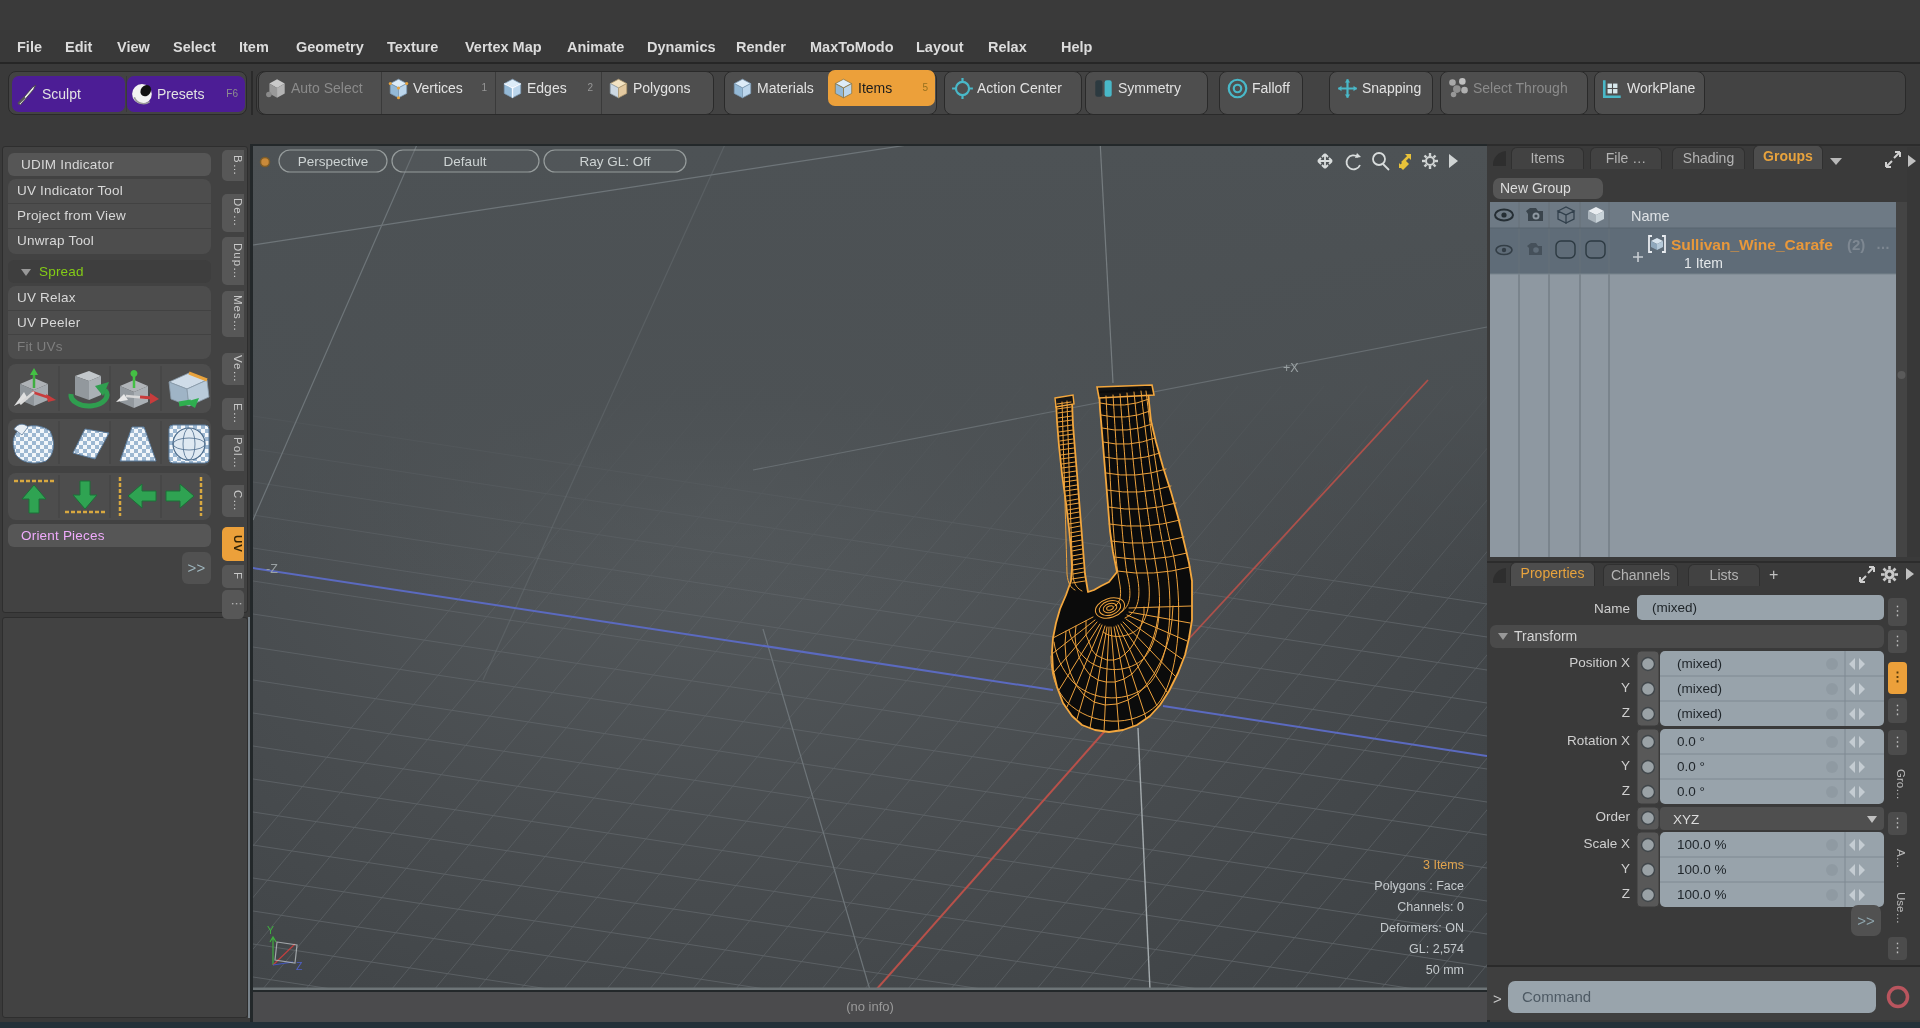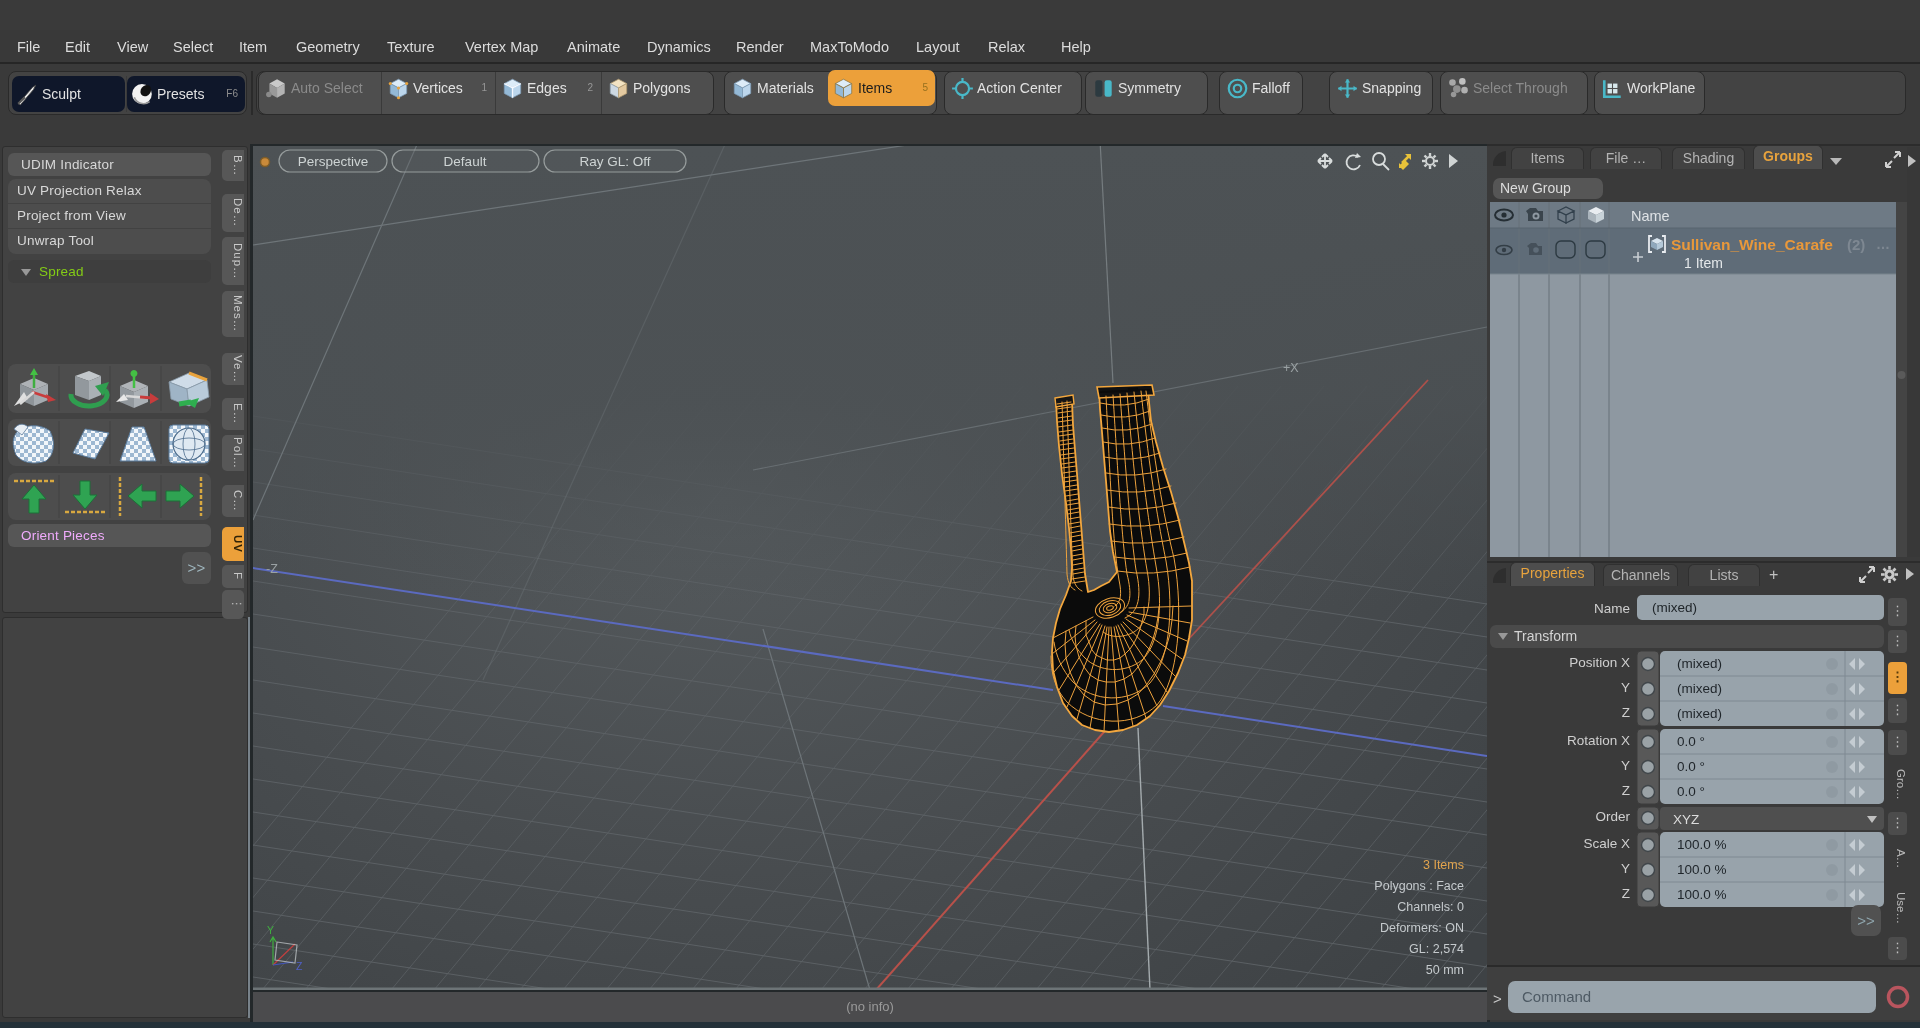--- a/index.html
+++ b/index.html
@@ -7,28 +7,28 @@
     font-family:"Liberation Sans", sans-serif; }
   #win { position:absolute; left:0; top:0; width:1920px; height:1028px; }
   .abs { position:absolute; }
 
   
   #titlebar { left:0; top:0; width:1920px; height:30px; background:#ffffff; }
   #title-text { left:42px; top:5px; font-size:17px; color:#151515; }
 
   
   #menubar { left:0; top:30px; width:1920px; height:34px; background:#393939;
-     border-bottom:2px solid #262626; }
+     border-bottom:2px solid #262626;font-weight:bold; }
   .menu-item { position:absolute; top:9px; font-size:14.5px; color:#dcdcdc; }
 
   
   #toolbar { left:0; top:66px; width:1920px; height:52px; background:#3a3a3a; }
   .tb-group { position:absolute; top:5px; height:44px; background:#434343;
       border:1px solid #2a2a2a; border-radius:8px; }
-  .tb-btn { position:absolute; top:4px; height:36px; background:#0f172a;
+  .tb-btn { position:absolute; top:4px; height:36px; background:#4c1d95;
       border-radius:7px; color:#e2e2e2; font-size:14px; line-height:36px; }
   .tb-btn .lbl { position:absolute; left:30px; top:0; }
   .tb-btn .num { position:absolute; right:7px; top:0; color:#979797; font-size:10px; }
   .tb-sep { position:absolute; top:4px; width:1px; height:36px; background:#3a3a3a; }
   .gray { color:#8b8b8b !important; }
   .icon20 { position:absolute; left:4px; top:7px; width:23px; height:23px; }
 
   
   #leftpanel { left:0; top:118px; width:251px; height:902px; background:#3a3a3a; }
   .lp-section { position:absolute; left:2px; width:246px; background:#424242;
@@ -234,26 +234,31 @@
       </svg>
       <span class="lbl">WorkPlane</span>
     </div>
   </div>
 
   <div id="leftpanel" class="abs">
 
     <div class="lp-section" style="top:28px;height:467px"></div>
     <div class="lp-btn" style="top:35px">UDIM Indicator</div>
     <div class="lp-group" style="top:61px;height:75px">
-      <div class="lp-row" style="top:0;border-top:none">UV Projection Relax</div>
+      <div class="lp-row" style="top:0;border-top:none">UV Indicator Tool</div>
       <div class="lp-row" style="top:24px">Project from View</div>
       <div class="lp-row" style="top:49px">Unwrap Tool</div>
     </div>
     <div class="lp-btn" style="top:142px;background:#3e3e3e;color:#84cc16">
       <span style="display:inline-block;width:0;height:0;border-left:5px solid transparent;border-right:5px solid transparent;border-top:7px solid #989898;margin-right:8px"></span>Spread</div>
+    <div class="lp-group" style="top:168px;height:73px">
+      <div class="lp-row" style="top:0;border-top:none">UV Relax</div>
+      <div class="lp-row" style="top:24px">UV Peeler</div>
+      <div class="lp-row" style="top:48px;color:#7e7e7e">Fit UVs</div>
+    </div>
 
     <div class="lp-group" style="top:246px;height:49px">
       <svg width="203" height="49" viewBox="0 0 203 49">
         <line x1="51" y1="2" x2="51" y2="47" stroke="#424242"></line>
           <line x1="102" y1="2" x2="102" y2="47" stroke="#424242"></line>
           <line x1="153" y1="2" x2="153" y2="47" stroke="#424242"></line>
 
         <g transform="translate(4,4)">
           <path d="M8,16 L22,10 L36,16 L22,22 Z" fill="#b9bec2" opacity="0.9"></path>
             <path d="M8,16 L22,22 L22,38 L8,32 Z" fill="#8e9499"></path>

